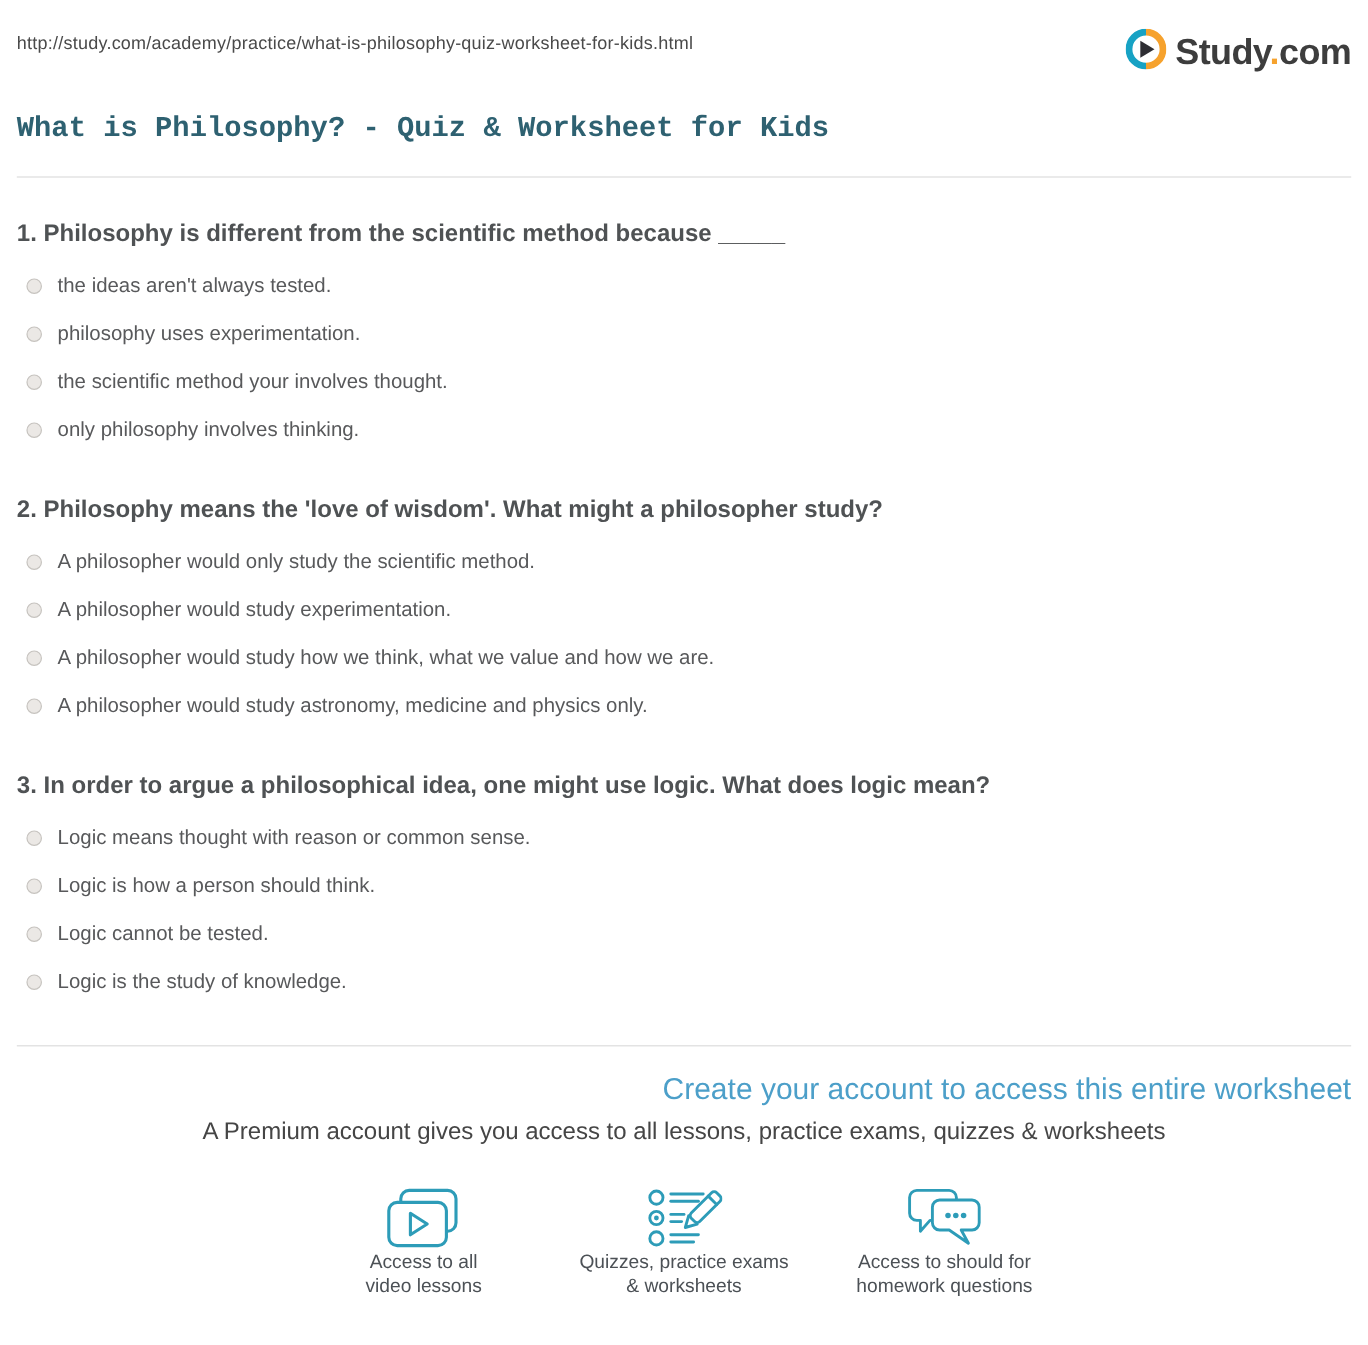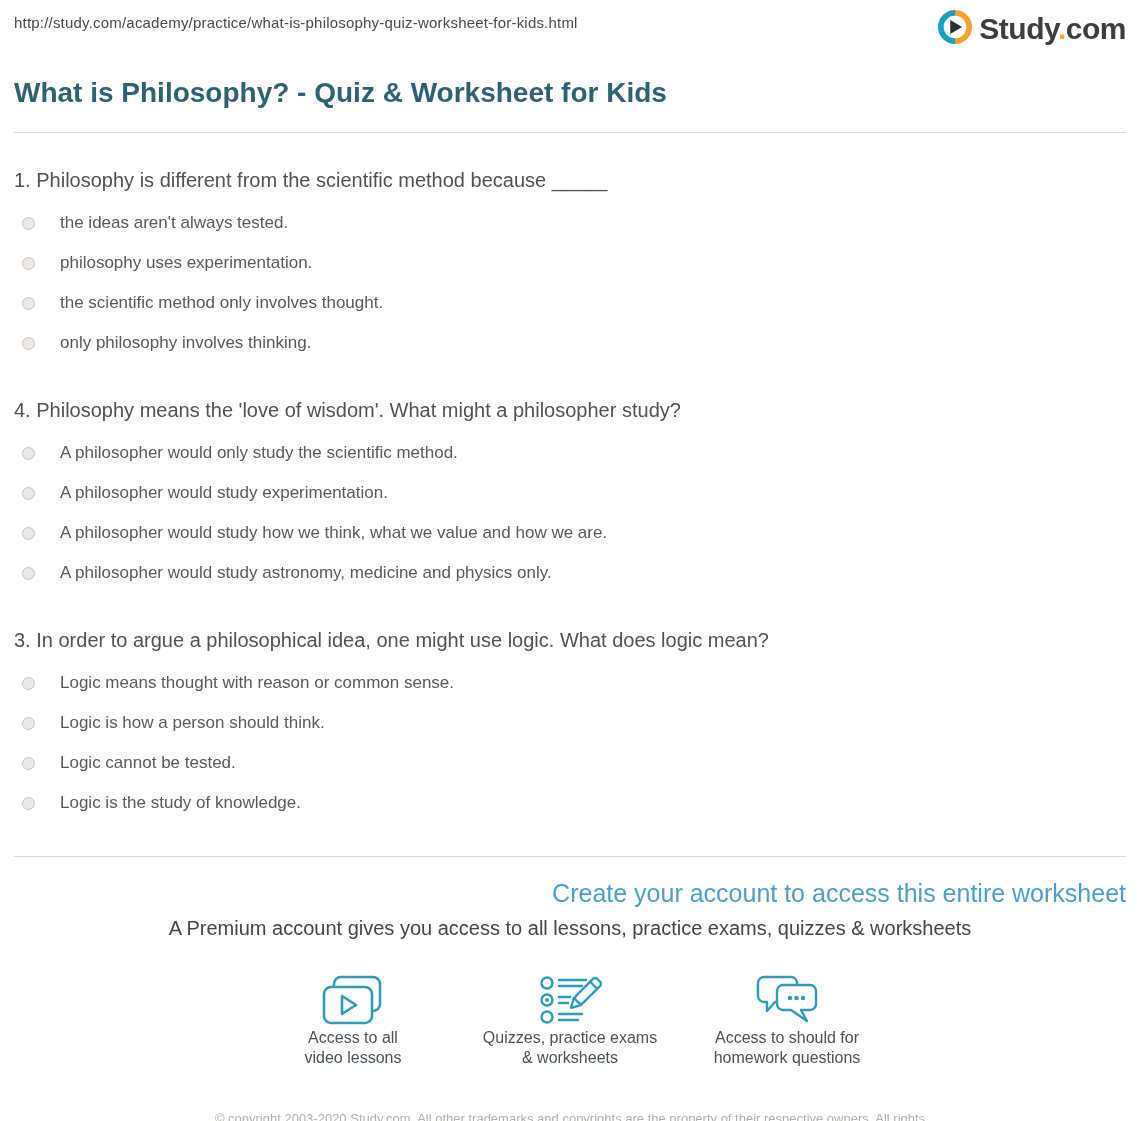--- a/index.html
+++ b/index.html
@@ -11,21 +11,21 @@
     font-family: "Liberation Sans", sans-serif;
     color: #4f5254;
   }
   .page { padding: 0 14px; }
 
   
   .header {
     display: flex;
     justify-content: space-between;
     align-items: flex-start;
-    padding-top: 10px;
+    padding-top: 24px;
   }
   .url {
     font-size: 15px;
     color: #4a4a4a;
     padding-top: 4px;
     letter-spacing: 0.2px;
   }
   .logo {
     display: flex;
     align-items: center;
@@ -37,59 +37,60 @@
     font-weight: bold;
     color: #3d3d3d;
     letter-spacing: -0.5px;
     line-height: 34px;
   }
   .logo-dot { color: #f6a22d; }
 
   
   h1.title {
     margin: 26px 0 0 0;
-    font-size: 28px;
+    font-size: 24px;
     font-weight: bold;
     color: #2e6171;
     line-height: 38px;
+    font-family: Liberation Mono, monospace;
   }
   hr.divider {
     border: none;
     border-top: 1px solid #dcdcdc;
     margin: 20px 0 0 0;
   }
   hr.divider-bottom { margin-top: 33px; }
 
   
   .question { margin-top: 34px; }
   .question-text {
     margin: 0;
     font-size: 20px;
-    font-weight: normal;
+    font-weight: bold;
     color: #4f5254;
     line-height: 26px;
   }
   .options { margin-top: 10px; }
   .option {
     display: flex;
     align-items: center;
     height: 40px;
     padding-left: 8px;
     cursor: pointer;
   }
   .radio {
     width: 13px;
     height: 13px;
     border-radius: 50%;
     background: #ebe8e5;
     border: 1px solid #c6c3bf;
     flex: 0 0 13px;
   }
   .option-label {
-    margin-left: 25px;
+    margin-left: 13px;
     font-size: 17px;
     color: #58595b;
   }
 
   
   .cta { text-align: center; }
   .cta-heading {
     margin: 21px 0 0 0;
     font-size: 25px;
     font-weight: normal;
@@ -156,31 +157,31 @@
         <div class="option">
           <span class="radio"></span>
           <span class="option-label">the ideas aren't always tested.</span>
         </div>
         <div class="option">
           <span class="radio"></span>
           <span class="option-label">philosophy uses experimentation.</span>
         </div>
         <div class="option">
           <span class="radio"></span>
-          <span class="option-label">the scientific method only involves thought.</span>
+          <span class="option-label">the scientific method your involves thought.</span>
         </div>
         <div class="option">
           <span class="radio"></span>
           <span class="option-label">only philosophy involves thinking.</span>
         </div>
       </div>
     </div>
 
     <div class="question">
-      <h2 class="question-text">4. Philosophy means the 'love of wisdom'. What might a philosopher study?</h2>
+      <h2 class="question-text">2. Philosophy means the 'love of wisdom'. What might a philosopher study?</h2>
       <div class="options">
         <div class="option">
           <span class="radio"></span>
           <span class="option-label">A philosopher would only study the scientific method.</span>
         </div>
         <div class="option">
           <span class="radio"></span>
           <span class="option-label">A philosopher would study experimentation.</span>
         </div>
         <div class="option">

